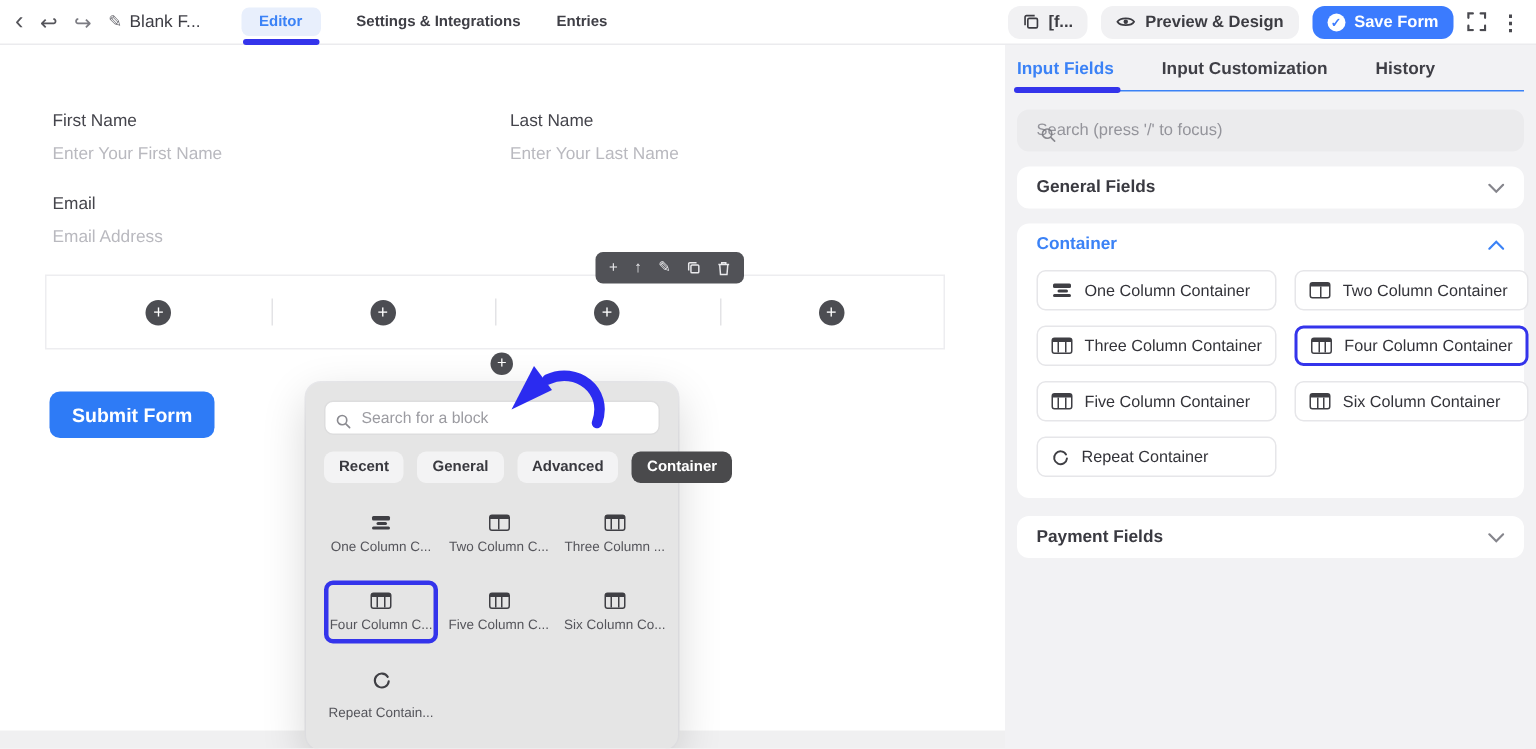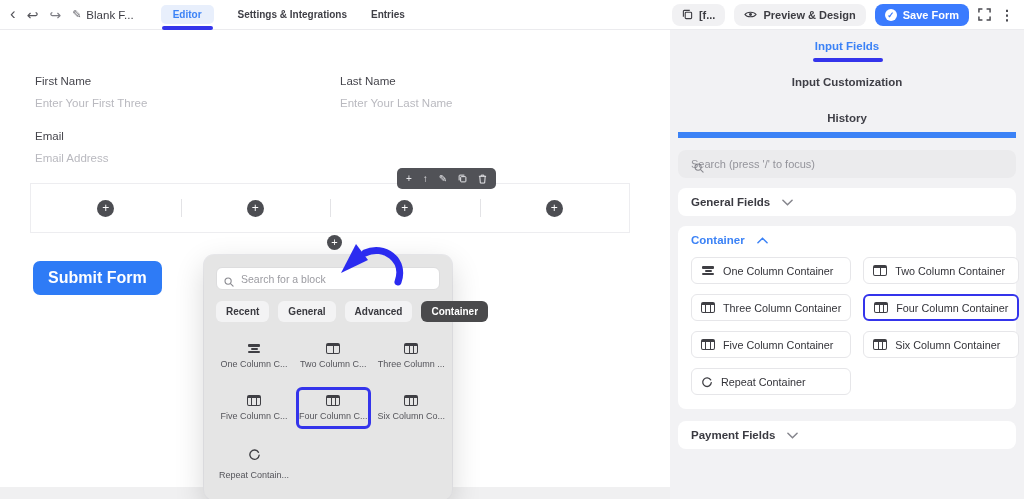--- a/index.html
+++ b/index.html
@@ -43,21 +43,21 @@
   .colrow { position:absolute; left:30px; top:153px; width:600px; height:50px; background:#fff;
             border:1px solid #ededf0; display:flex; }
   .colcell { flex:1; position:relative; display:flex; align-items:center; justify-content:center; }
   .colcell + .colcell::before { content:""; position:absolute; left:0; top:15px; bottom:15px; width:1px; background:#e3e3e6; }
   .plus-circle { width:17px; height:17px; border-radius:50%; background:#4c4d52; color:#fff; font-size:12px;
                  display:flex; align-items:center; justify-content:center; line-height:1; cursor:pointer; }
   .plus-circle.small { width:15px; height:15px; font-size:11px; }
   .add-below { position:absolute; left:327px; top:205px; z-index:14; }
   .annot-arrow { position:absolute; left:334px; top:210px; z-index:15; pointer-events:none; }
 
-  .submit-btn { position:absolute; left:33px; top:231px; background:#2e7bf6; color:#fff; font-size:16px;
+  .submit-btn { position:absolute; left:33px; top:231px; background:#2e7bf6; color:#fff; font-size:13px;
                 font-weight:600; padding:8px 15px; border-radius:7px; cursor:pointer; }
 
   
   .popup { position:absolute; left:204px; top:225px; width:248px; background:#e5e5e5; border-radius:10px;
            box-shadow:0 10px 30px rgba(0,0,0,.16), 0 0 0 1px #ededf0; padding:12px; z-index:13; }
   .pop-search { position:relative; }
   .pop-search input { width:100%; height:23px; border:1px solid #ddddde; border-radius:6px; outline:none;
                       font-size:10.5px; color:#444; padding:0 8px 0 24px; font-family:inherit; }
   .pop-search input::placeholder { color:#9b9ba1; }
   .pop-search .mag { position:absolute; left:8px; top:6px; }
@@ -79,32 +79,32 @@
   .onecol { width:14px; height:11px; display:flex; flex-direction:column; align-items:center;
             justify-content:center; gap:1.5px; }
   .onecol b { display:block; background:#3f3f44; border-radius:1px; }
   .onecol b:nth-child(1){ width:12px; height:2.6px; }
   .onecol b:nth-child(2){ width:7px;  height:1.5px; }
   .onecol b:nth-child(3){ width:12px; height:1.5px; }
 
   
   .sidebar { position:absolute; top:30px; left:670px; width:354px; height:469px; background:#f2f2f4;
              padding:8px 8px 0 8px; }
-  .sb-tabs { display:flex; align-items:center; gap:24px; padding:2px 0 8px 0; border-bottom:6px solid #3b82f6;flex-direction:column; }
+  .sb-tabs { display:flex; align-items:center; gap:32px; padding:2px 0 8px 0; border-bottom:1px solid #3b82f6; }
   .sb-tab { position:relative; font-size:11.5px; font-weight:600; color:#3f3f46; cursor:pointer; }
   .sb-tab.active { color:#3b82f6; }
   .sb-tab.active::after { content:""; position:absolute; left:-2px; right:-4px; bottom:-10px; height:4.5px;
                           border-radius:3px; background:#3434eb; }
   .sb-search { position:relative; margin-top:12px; }
   .sb-search input { width:100%; height:28px; background:#ebebed; border:none; border-radius:8px; outline:none;
                      font-size:11px; color:#63636a; padding:0 10px 0 13px; font-family:inherit; }
   .sb-search input::placeholder { color:#94949b; }
   .sb-search .mag { position:absolute; left:16px; top:9px; opacity:.85; }
   .card { background:#fff; border-radius:8px; margin-top:10px; padding:0 13px; }
-  .card-head { height:28px; display:flex; align-items:center; cursor:pointer;gap:12px; }
+  .card-head { height:28px; display:flex; align-items:center; justify-content:space-between; cursor:pointer;gap:12px; }
   .card-head .ct { font-size:11.5px; font-weight:600; color:#3a3a41; }
   .card-head.open .ct { color:#3b82f6; }
   .chev { display:flex; }
   .chev.up { transform:rotate(180deg); }
   .item-grid { display:grid; grid-template-columns:1fr 1fr; gap:10px 12px; padding:3px 0 14px 0; }
   .sb-item { height:27px; background:#fff; border:1px solid #e6e6e9; border-radius:6px; display:flex;
              align-items:center; gap:8px; padding:0 9px; cursor:pointer; }
   .sb-item .ilabel { font-size:10.8px; font-weight:500; color:#333339; white-space:nowrap; }
   .sb-item.selected { border:2.5px solid #3434eb;justify-content:flex-end; }
 </style>
@@ -153,21 +153,21 @@
           </svg>
       </span>
       <span class="kebab">⋮</span>
     </div>
   </div>
 
   <div class="canvas">
 
     <div class="fieldgrp" style="left:35px; top:45px; width:270px;">
       <div class="lbl">First Name</div>
-      <div class="ph">Enter Your First Three</div>
+      <div class="ph">Enter Your First Name</div>
     </div>
     <div class="fieldgrp" style="left:340px; top:45px; width:270px;">
       <div class="lbl">Last Name</div>
       <div class="ph">Enter Your Last Name</div>
     </div>
     <div class="fieldgrp" style="left:35px; top:100px; width:270px;">
       <div class="lbl">Email</div>
       <div class="ph">Email Address</div>
     </div>
 
@@ -245,35 +245,35 @@
           <span class="blabel">Two Column C...</span>
         </div>
         <div class="block">
           <span class="tblicon">
               <i></i>
               <i></i>
               <i></i>
             </span>
           <span class="blabel">Three Column ...</span>
         </div>
+        <div class="block selected">
+          <span class="tblicon">
+              <i></i>
+              <i></i>
+              <i></i>
+            </span>
+          <span class="blabel">Four Column C...</span>
+        </div>
         <div class="block">
           <span class="tblicon">
               <i></i>
               <i></i>
               <i></i>
             </span>
           <span class="blabel">Five Column C...</span>
-        </div>
-        <div class="block selected">
-          <span class="tblicon">
-              <i></i>
-              <i></i>
-              <i></i>
-            </span>
-          <span class="blabel">Four Column C...</span>
         </div>
         <div class="block">
           <span class="tblicon">
               <i></i>
               <i></i>
               <i></i>
             </span>
           <span class="blabel">Six Column Co...</span>
         </div>
         <div class="block">

